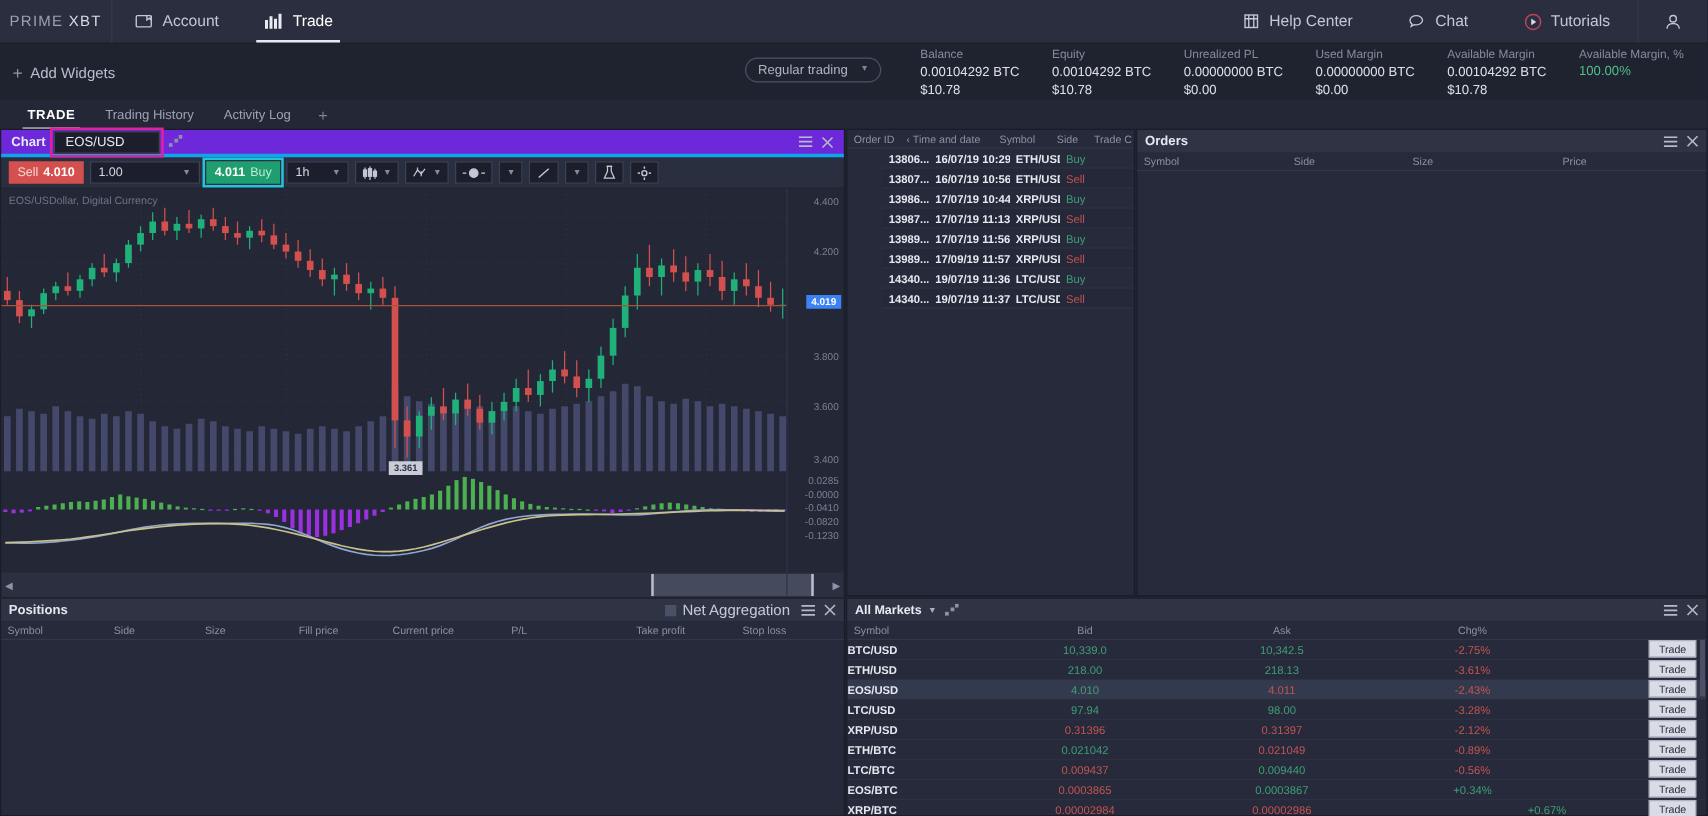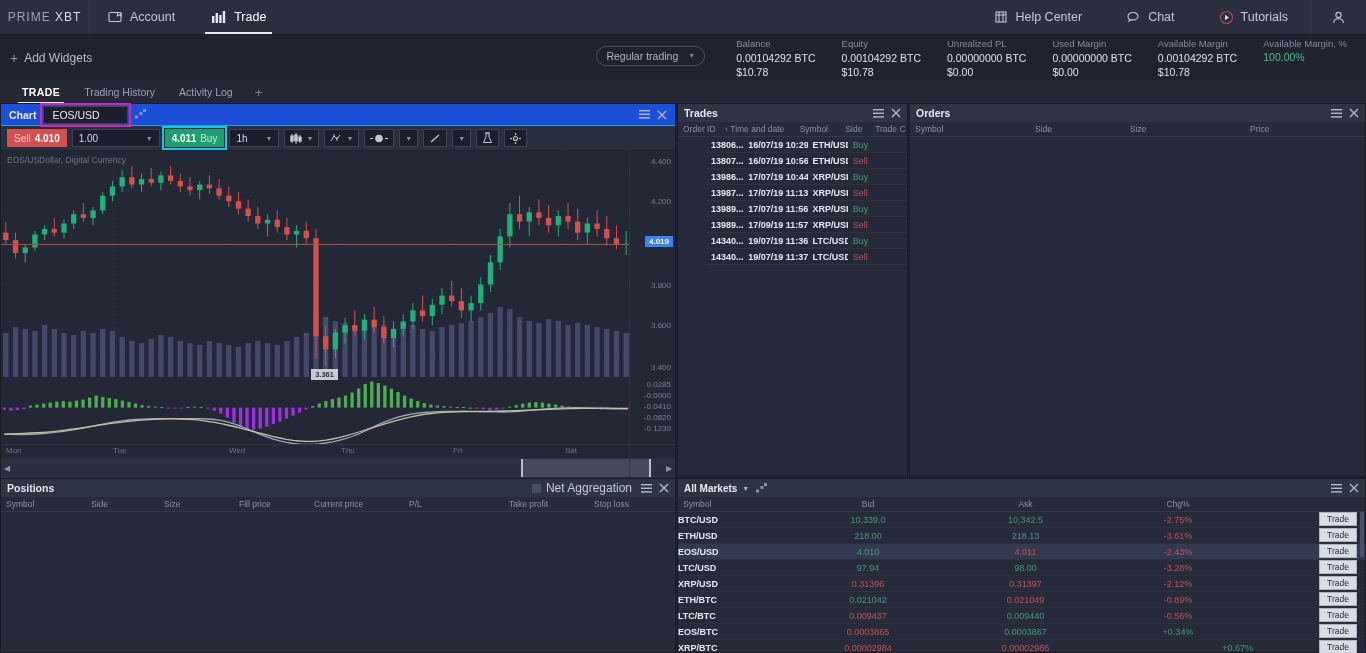--- a/index.html
+++ b/index.html
@@ -92,22 +92,22 @@
   .ptools .t { cursor: pointer; line-height: 0; }
   .colhdr {
     height: 15px; display: flex; align-items: center; font-size: 8.5px;
     color: #8c91a4; background: #262a3a; border-bottom: 1px solid #333849;
   }
   .colhdr .c, .row .c { padding: 0 5px; overflow: hidden; white-space: nowrap; }
 
   
   #chart-panel { left: 0; top: 103px; width: 676px; height: 374px; }
   .chart-sub {
-    height: 22px; background: #1d4ed8; display: flex; align-items: center;
-    padding: 0 8px; gap: 7px; border-bottom: 1px solid #0ea5e9; text-align: center;
+    height: 22px; background: #6d28d9; display: flex; align-items: center;
+    padding: 0 8px; gap: 7px; border-bottom: 3px solid #0ea5e9; text-align: center;
   }
   .chart-sub .lbl { font-size: 10.5px; font-weight: bold; color: #e6e9f2; }
   .sym-box {
     background: #1c1f2b; border: 1px solid #3b4156; color: #e9ecf5;
     font-size: 10.5px; padding: 2px 8px; width: 85px; height: 18px;
     display: flex; align-items: center;
   }
   .hl-magenta { outline: 2px solid #e0219b; outline-offset: 1px; }
   .hl-cyan { outline: 2px solid #21c4e0; outline-offset: 1px; }
 
@@ -775,57 +775,32 @@
         <div class="ylab" style="top:170px">3.600</div>
         <div class="ylab" style="top:212px">3.400</div>
         <div class="pricetag" style="top:85px">4.019</div>
         <div class="ylab" style="top:229px">0.0285</div>
         <div class="ylab" style="top:240px">-0.0000</div>
         <div class="ylab" style="top:251px">-0.0410</div>
         <div class="ylab" style="top:262px">-0.0820</div>
         <div class="ylab" style="top:273px">-0.1230</div>
       </div>
 
-      <div class="xaxis">
-        <div class="xlab" style="left:5px">Mon</div>
-        <div class="xlab" style="left:112px">Tue</div>
-        <div class="xlab" style="left:228px">Wed</div>
-        <div class="xlab" style="left:340px">Thu</div>
-        <div class="xlab" style="left:452px">Fri</div>
-        <div class="xlab" style="left:564px">Sat</div>
-      </div>
 
       <div class="hscroll">
         <div class="arr">◀</div>
         <div class="hstrack">
           <div class="hsthumb" style="left:508px;width:130px;"></div>
         </div>
         <div class="arr">▶</div>
       </div>
     </div>
   </div>
 
   <div class="panel" id="trades-panel">
-    <div class="ptitle">
-      <span>Trades</span>
-      <div class="ptools">
-        <span class="t">
-          <svg width="11" height="9" viewBox="0 0 11 9" fill="#b5bac9">
-              <rect y="0" width="11" height="1.4"></rect>
-              <rect y="3.6" width="11" height="1.4"></rect>
-              <rect y="7.2" width="11" height="1.4"></rect>
-            </svg>
-        </span>
-        <span class="t">
-          <svg width="10" height="10" viewBox="0 0 10 10" stroke="#b5bac9" stroke-width="1.3">
-              <path d="M1 1l8 8M9 1l-8 8"></path>
-            </svg>
-        </span>
-      </div>
-    </div>
     <div class="colhdr">
       <div class="c" style="width:46px">Order ID</div>
       <div class="c" style="width:82px">‹ <span>Time and date</span></div>
       <div class="c" style="width:50px">Symbol</div>
       <div class="c" style="width:32px">Side</div>
       <div class="c" style="width:40px">Trade C</div>
     </div>
     <div id="trades-rows">
         <div class="row">
           <div class="c bold" style="width:46px">13806...</div>

